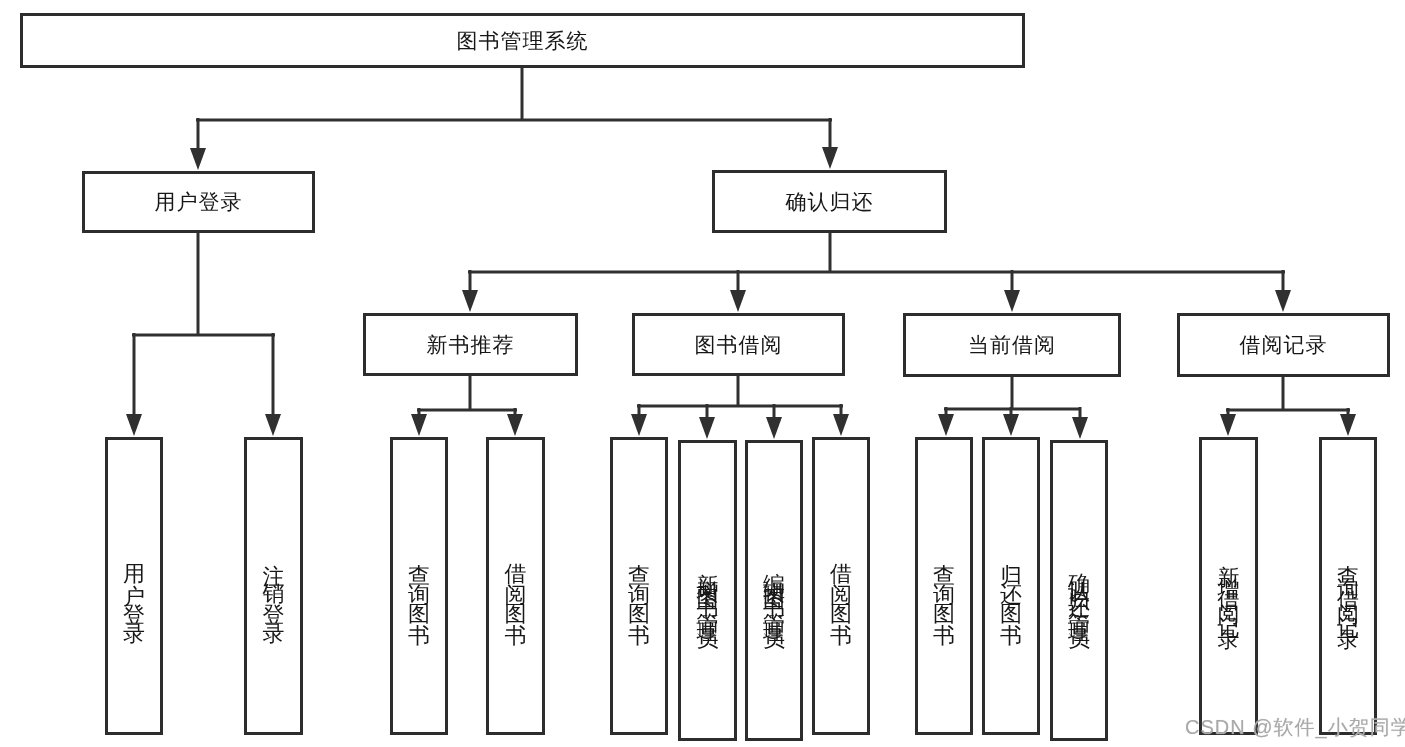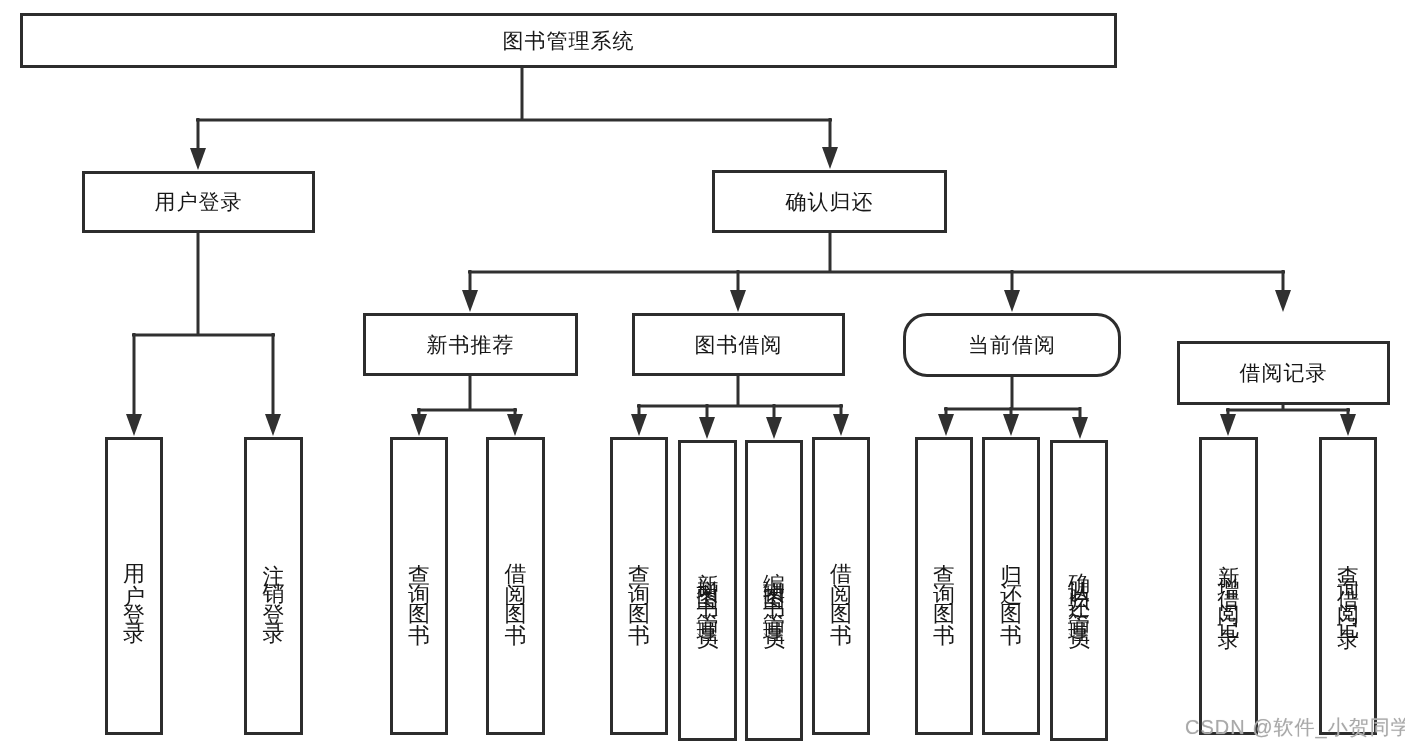--- a/index.html
+++ b/index.html
@@ -26,27 +26,27 @@
   .node.v span{
     writing-mode:vertical-rl;
     text-orientation:mixed;
     font-size:22px;
     line-height:1;
   }
   .node.v span.s4{letter-spacing:20px;}
   .node.v span.s6{letter-spacing:13px;}
   .node.v span.s9{letter-spacing:8px;}
   
-  .p-root{left:20px;top:13px;width:1097px;height:55px;}
+  .p-root{left:20px;top:13px;width:1005px;height:55px;}
   .p-user-login{left:82px;top:171px;width:233px;height:62px;}
   .p-book-mgmt{left:712px;top:170px;width:235px;height:63px;}
   .p-new-rec{left:363px;top:313px;width:215px;height:63px;}
   .p-book-borrow{left:632px;top:313px;width:213px;height:63px;}
-  .p-current-borrow{left:903px;top:313px;width:218px;height:64px;border-radius:24px;}
-  .p-borrow-records{left:1177px;top:313px;width:213px;height:64px;margin-top:28px;}
+  .p-current-borrow{left:903px;top:313px;width:218px;height:64px;}
+  .p-borrow-records{left:1177px;top:313px;width:213px;height:64px;}
   .p-ul-login{left:105px;top:437px;width:58px;height:298px;}
   .p-ul-logout{left:244px;top:437px;width:59px;height:298px;}
   .p-nr-query{left:390px;top:437px;width:58px;height:298px;}
   .p-nr-borrow{left:486px;top:437px;width:59px;height:298px;}
   .p-bb-query{left:610px;top:437px;width:58px;height:298px;}
   .p-bb-add{left:678px;top:440px;width:59px;height:301px;}
   .p-bb-edit{left:745px;top:440px;width:58px;height:301px;}
   .p-bb-borrow{left:812px;top:437px;width:58px;height:298px;}
   .p-cb-query{left:915px;top:437px;width:58px;height:298px;}
   .p-cb-return{left:982px;top:437px;width:58px;height:298px;}

